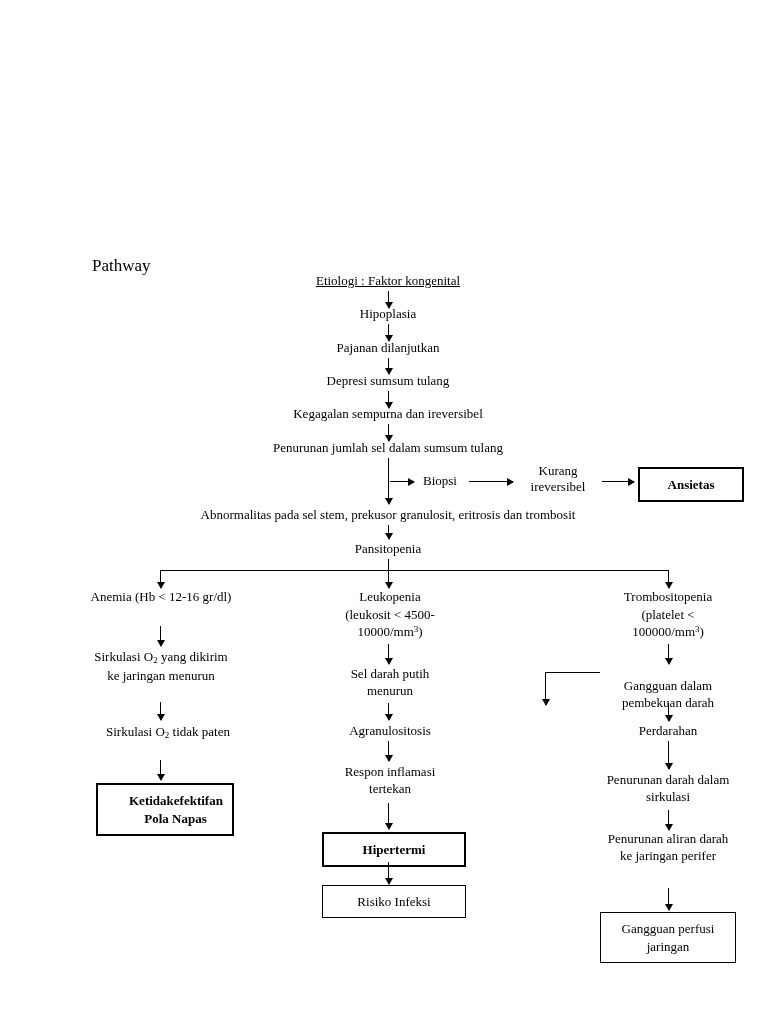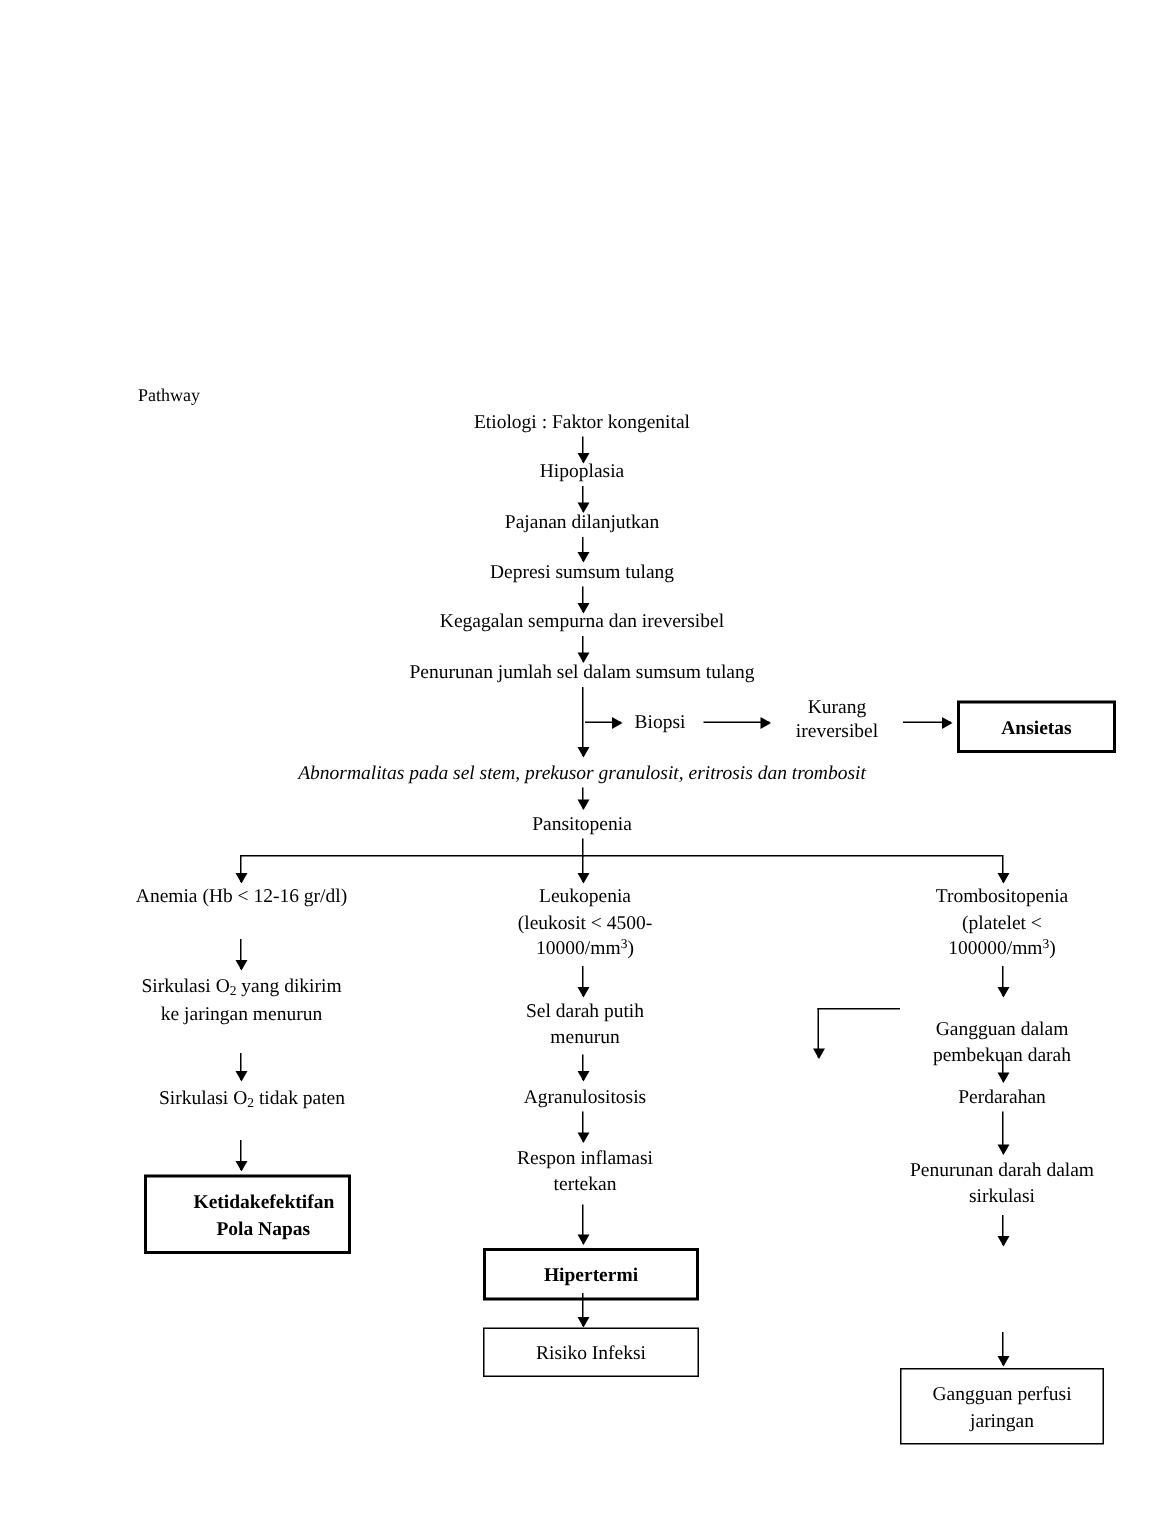--- a/index.html
+++ b/index.html
@@ -23,21 +23,21 @@
   .boxed{
     border:2px solid #000;
     font-weight:bold;
     padding:7px 10px;
     box-sizing:border-box;
     background:#fff;
   }
   .boxed.thin{border-width:1px;font-weight:normal;}
   .label-pathway{
     position:absolute;
-    font-size:12px;
+    font-size:17px;
   }
   .arrow-v{
     position:absolute;
     width:1px;
     background:#000;
   }
   .arrow-v::after{
     content:"";
     position:absolute;
     left:-3.5px;bottom:-1px;
@@ -63,21 +63,21 @@
   sub{font-size:9px;vertical-align:-2px;}
   sup{font-size:9px;vertical-align:4px;}
 </style>
 </head>
 <body>
 
 <div class="canvas">
 
   <div class="label-pathway" style="left:92px;top:256px;">Pathway</div>
 
-  <div class="node" style="left:238px;top:272px;width:300px;">Etiologi : Faktor kongenital</div>
+  <div class="node" style="left:238px;top:272px;width:300px;text-decoration:underline;">Etiologi : Faktor kongenital</div>
   <div class="arrow-v" style="left:388px;top:291px;height:17px;"></div>
 
   <div class="node" style="left:238px;top:305px;width:300px;">Hipoplasia</div>
   <div class="arrow-v" style="left:388px;top:324px;height:17px;"></div>
 
   <div class="node" style="left:238px;top:339px;width:300px;">Pajanan dilanjutkan</div>
   <div class="arrow-v" style="left:388px;top:358px;height:16px;"></div>
 
   <div class="node" style="left:238px;top:372px;width:300px;">Depresi sumsum tulang</div>
   <div class="arrow-v" style="left:388px;top:391px;height:17px;"></div>
@@ -90,21 +90,21 @@
 
   <div class="arrow-h" style="left:390px;top:481px;width:24px;"></div>
   <div class="node" style="left:414px;top:472px;width:52px;">Biopsi</div>
   <div class="arrow-h" style="left:469px;top:481px;width:44px;"></div>
 
   <div class="node wrap" style="left:517px;top:463px;width:82px;line-height:1.25;">Kurang ireversibel</div>
   <div class="arrow-h" style="left:602px;top:481px;width:32px;"></div>
 
   <div class="node boxed" style="left:638px;top:467px;width:106px;">Ansietas</div>
 
-  <div class="node" style="left:128px;top:506px;width:520px;font-style:italic;">Abnormalitas pada sel stem, prekusor granulosit, eritrosis dan trombosit</div>
+  <div class="node" style="left:128px;top:506px;width:520px;">Abnormalitas pada sel stem, prekusor granulosit, eritrosis dan trombosit</div>
   <div class="arrow-v" style="left:388px;top:525px;height:14px;"></div>
 
   <div class="node" style="left:288px;top:540px;width:200px;">Pansitopenia</div>
 
   <div class="line-v" style="left:388px;top:559px;height:12px;"></div>
   <div class="line-h" style="left:160px;top:570px;width:508px;"></div>
   <div class="arrow-v" style="left:160px;top:570px;height:18px;"></div>
   <div class="arrow-v" style="left:388px;top:570px;height:18px;"></div>
   <div class="arrow-v" style="left:668px;top:570px;height:18px;"></div>
 
@@ -157,17 +157,18 @@
   <div class="line-h" style="left:545px;top:672px;width:55px;"></div>
   <div class="arrow-v" style="left:545px;top:672px;height:33px;"></div>
 
 
   <div class="node" style="left:598px;top:722px;width:140px;">Perdarahan</div>
   <div class="arrow-v" style="left:668px;top:741px;height:28px;"></div>
 
   <div class="node wrap" style="left:600px;top:771px;width:136px;">Penurunan darah dalam sirkulasi</div>
   <div class="arrow-v" style="left:668px;top:810px;height:20px;"></div>
 
+  <div class="node wrap" style="left:600px;top:830px;width:136px;">Penurunan aliran darah ke jaringan perifer</div>
   <div class="arrow-v" style="left:668px;top:888px;height:22px;"></div>
 
   <div class="node boxed thin wrap" style="left:600px;top:912px;width:136px;line-height:1.35;">Gangguan perfusi jaringan</div>
 
 </div>
 
 </body></html>

